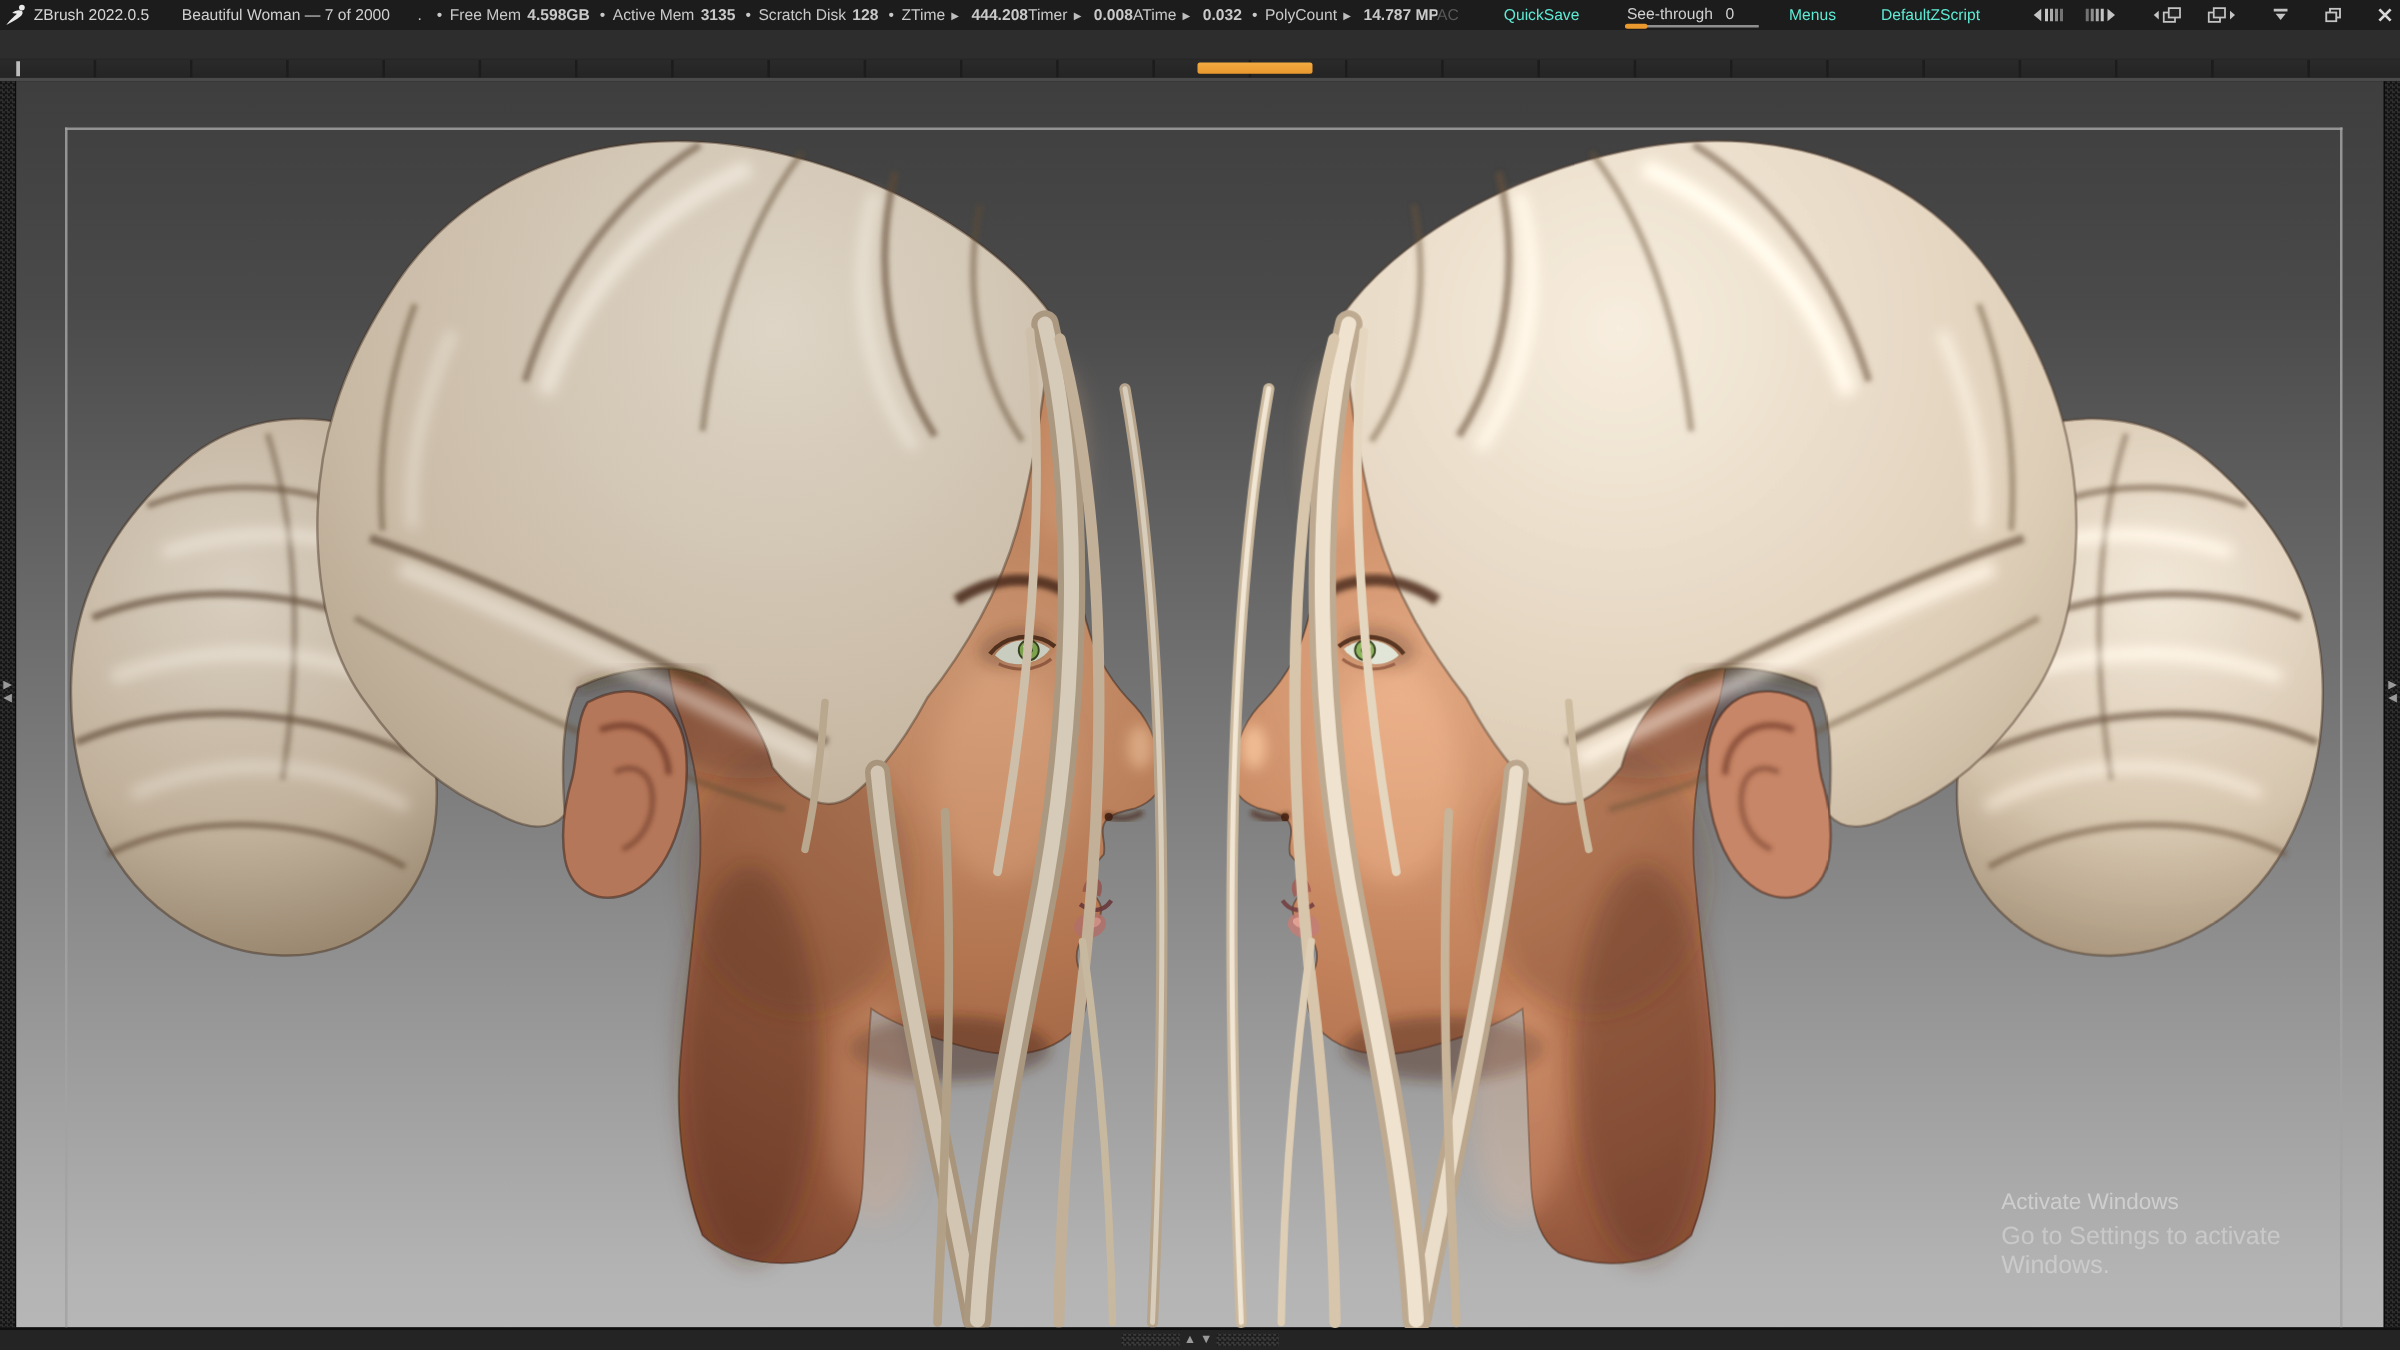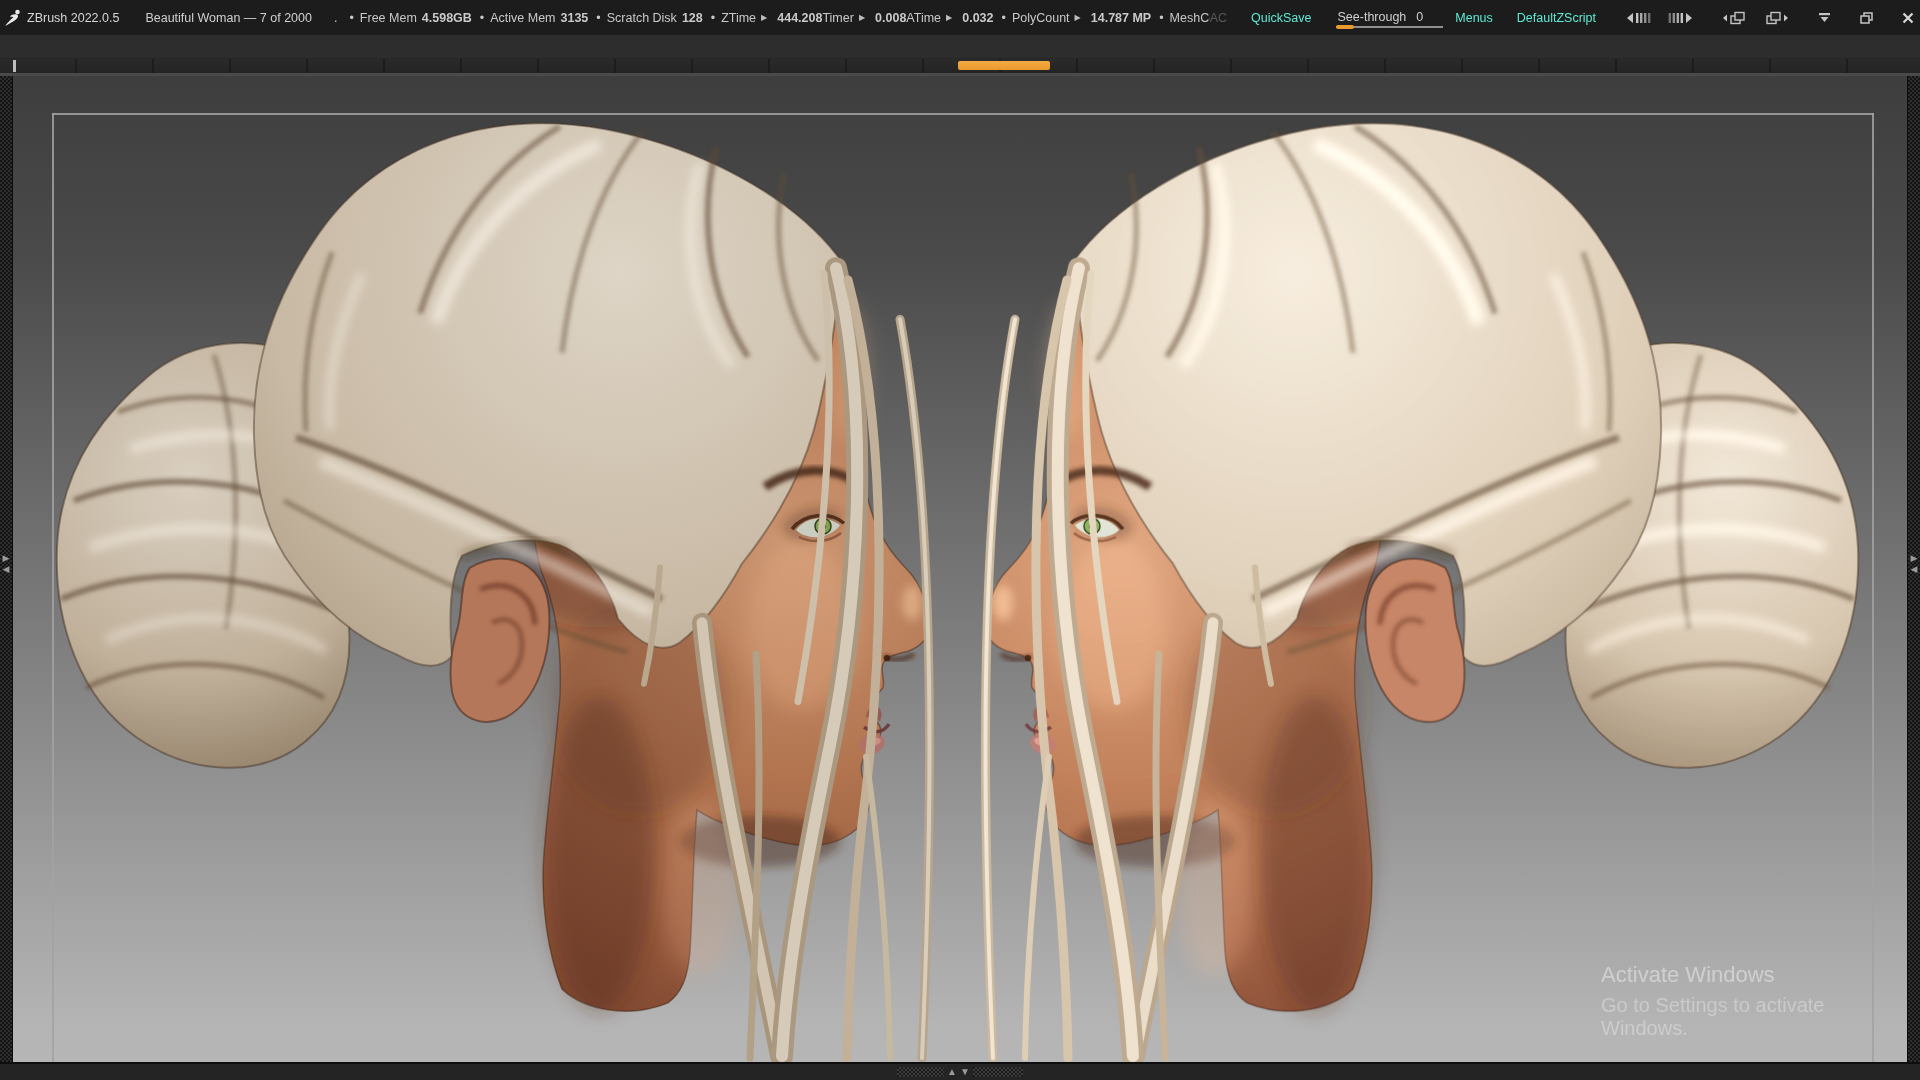--- a/index.html
+++ b/index.html
@@ -1,33 +1,33 @@
 <!DOCTYPE html>
 <html><head>
 <meta charset="utf-8">
 <style>
   * { margin:0; padding:0; box-sizing:border-box; }
   html,body { width:1920px; height:1080px; overflow:hidden; background:#111;
               font-family:"Liberation Sans", sans-serif; }
   .app { width:1920px; height:1080px; display:flex; flex-direction:column; background:#1d1d1d; }
 
   
-  .titlebar { height:35px; background:#1c1c1c; display:flex; align-items:center;
+  .titlebar { height:24px; background:#1c1c1c; display:flex; align-items:center;
               padding:0 6px 0 3px; color:#d0d0d0; font-size:12.5px; white-space:nowrap; }
   .logo { display:inline-flex; margin-right:4px; }
   .apptitle { margin-right:26px; color:#d6d6d6; }
   .doctitle { margin-right:22px; color:#d0d0d0; }
   .dot { color:#c9c9c9; margin-right:4px; }
   .stats { display:inline-flex; align-items:center; overflow:hidden; }
   .stat { display:inline-flex; align-items:center; color:#c9c9c9; }
   .stat .pre { margin:0 6px 0 8px; }
   .stat .arrow { font-size:8px; margin:0 5px; color:#bdbdbd; }
   .stat .lbl { }
   .stat .val { margin-left:5px;font-weight:bold; }
-  .tb-right { margin-left:auto; display:flex; align-items:center; gap:0; }
+  .tb-right { margin-left:auto; display:flex; align-items:center; gap:12px; }
   .ac { color:#585858; margin-right:24px; }
   .tb-btn { color:#5eead4; margin-right:24px; cursor:default; }
   .seethrough { position:relative; display:inline-flex; gap:10px; margin-right:26px; padding:2px 6px 4px 2px; }
   .st-underline { position:absolute; left:0; right:-14px; bottom:0; height:2px; background:#8f8f8f; }
   .st-orange { position:absolute; left:0; bottom:-1px; width:18px; height:4px; background:#e9992e; border-radius:2px; }
   .tb-icons { display:flex; align-items:center; gap:15px; margin-left:6px; }
   .tb-icons .icon { display:inline-flex; cursor:default; }
   .gap-l { margin-left:14px; }
 
   
@@ -51,21 +51,21 @@
   .tray-arrows { position:absolute; top:478px; left:0; width:12px; display:flex;
                  flex-direction:column; align-items:center; gap:2px;
                  color:#9a9a9a; font-size:9px; line-height:9px; }
   .canvas { flex:1; position:relative; overflow:hidden;
             background:linear-gradient(#3e3e3e, #4a4a4a 18%, #7b7b7b 55%, #b4b4b4 96%, #b6b6b6); }
   .frameline { position:absolute; background:#a2a2a2; opacity:.85; z-index:1; }
   .frame-top { left:39px; right:33px; top:37px; height:2px; }
   .frame-left { left:39px; top:37px; bottom:0; width:2px; }
   .frame-right { right:33px; top:37px; bottom:0; width:2px; }
   .watermark { position:absolute; left:1588px; top:886px; z-index:2; pointer-events:none; }
-  .wm-title { font-size:22px; color:rgba(255,255,255,.42); }
+  .wm-title { font-size:18px; color:rgba(255,255,255,.42); }
   .wm-sub { font-size:20px; margin-top:6px; color:rgba(255,255,255,.32); }
   .model { position:absolute; inset:0; width:100%; height:100%; z-index:3; display:block; }
   .head-right { filter:brightness(1.12) saturate(.94); }
 
   
   .bottombar { height:18px; background:#242424; border-top:2px solid #0e0e0e; position:relative; }
   .bottom-divider { position:absolute; left:897px; top:3px; height:10px; display:flex; align-items:center; gap:3px; }
   .bchecker { height:10px; background-image:repeating-conic-gradient(#3b3b3b 0% 25%, #1b1b1b 0% 50%);
               background-size:4px 4px; }
   .bchecker.a { width:47px; } .bchecker.b { width:50px; }

